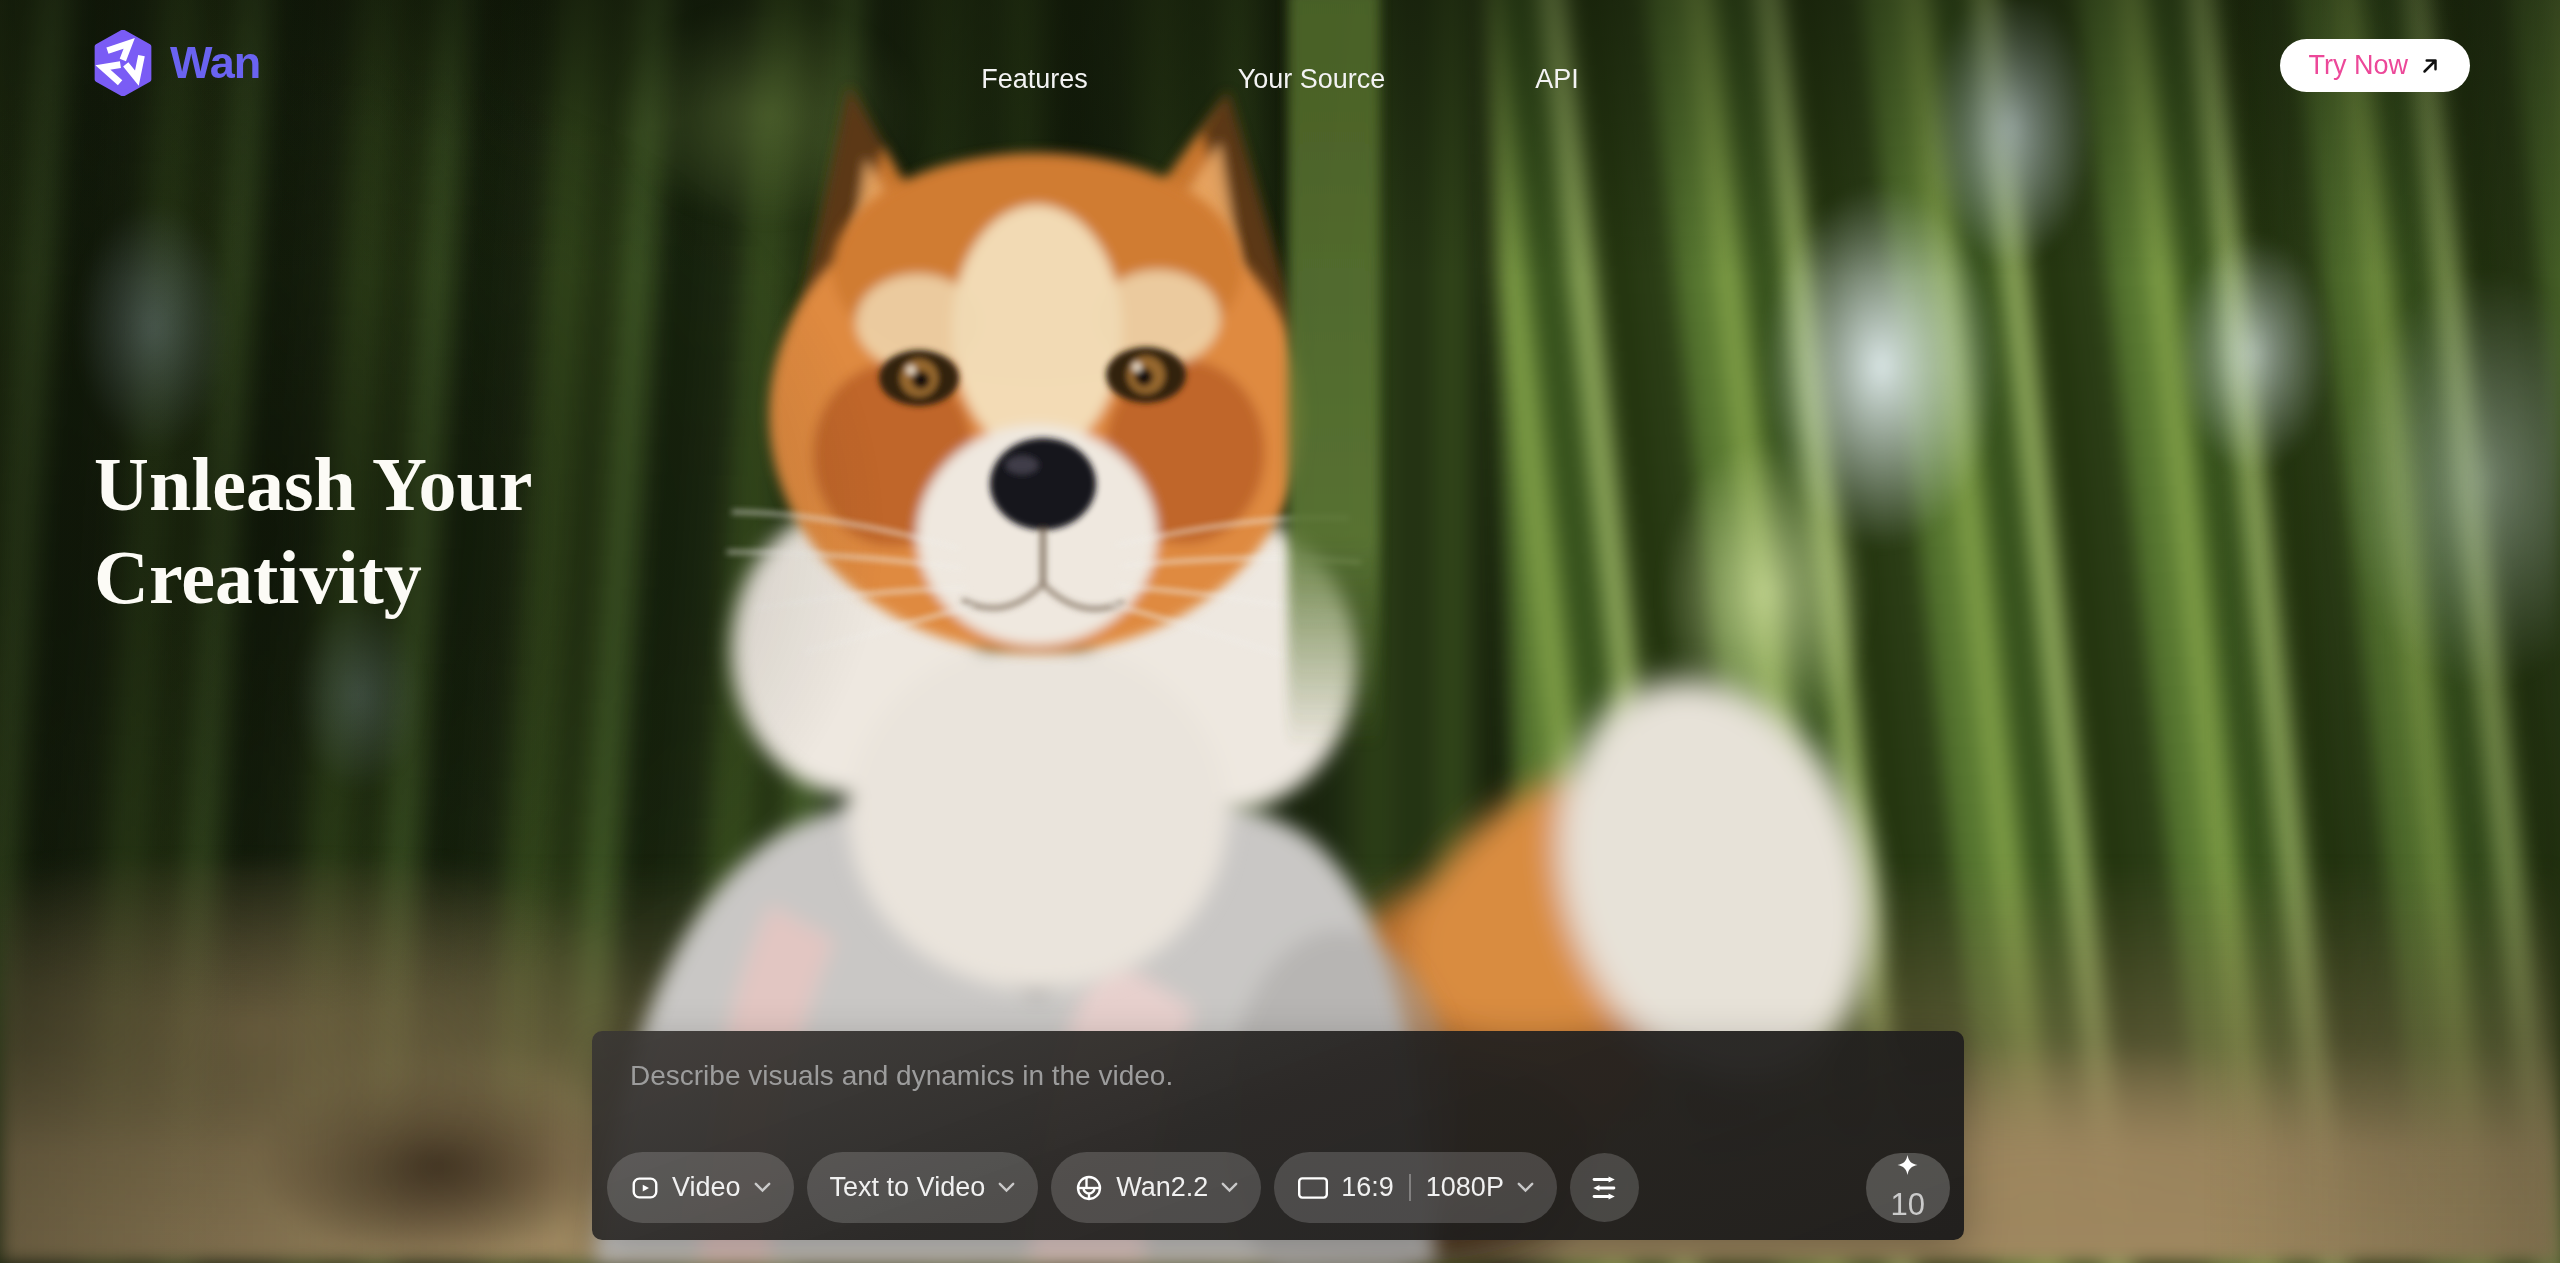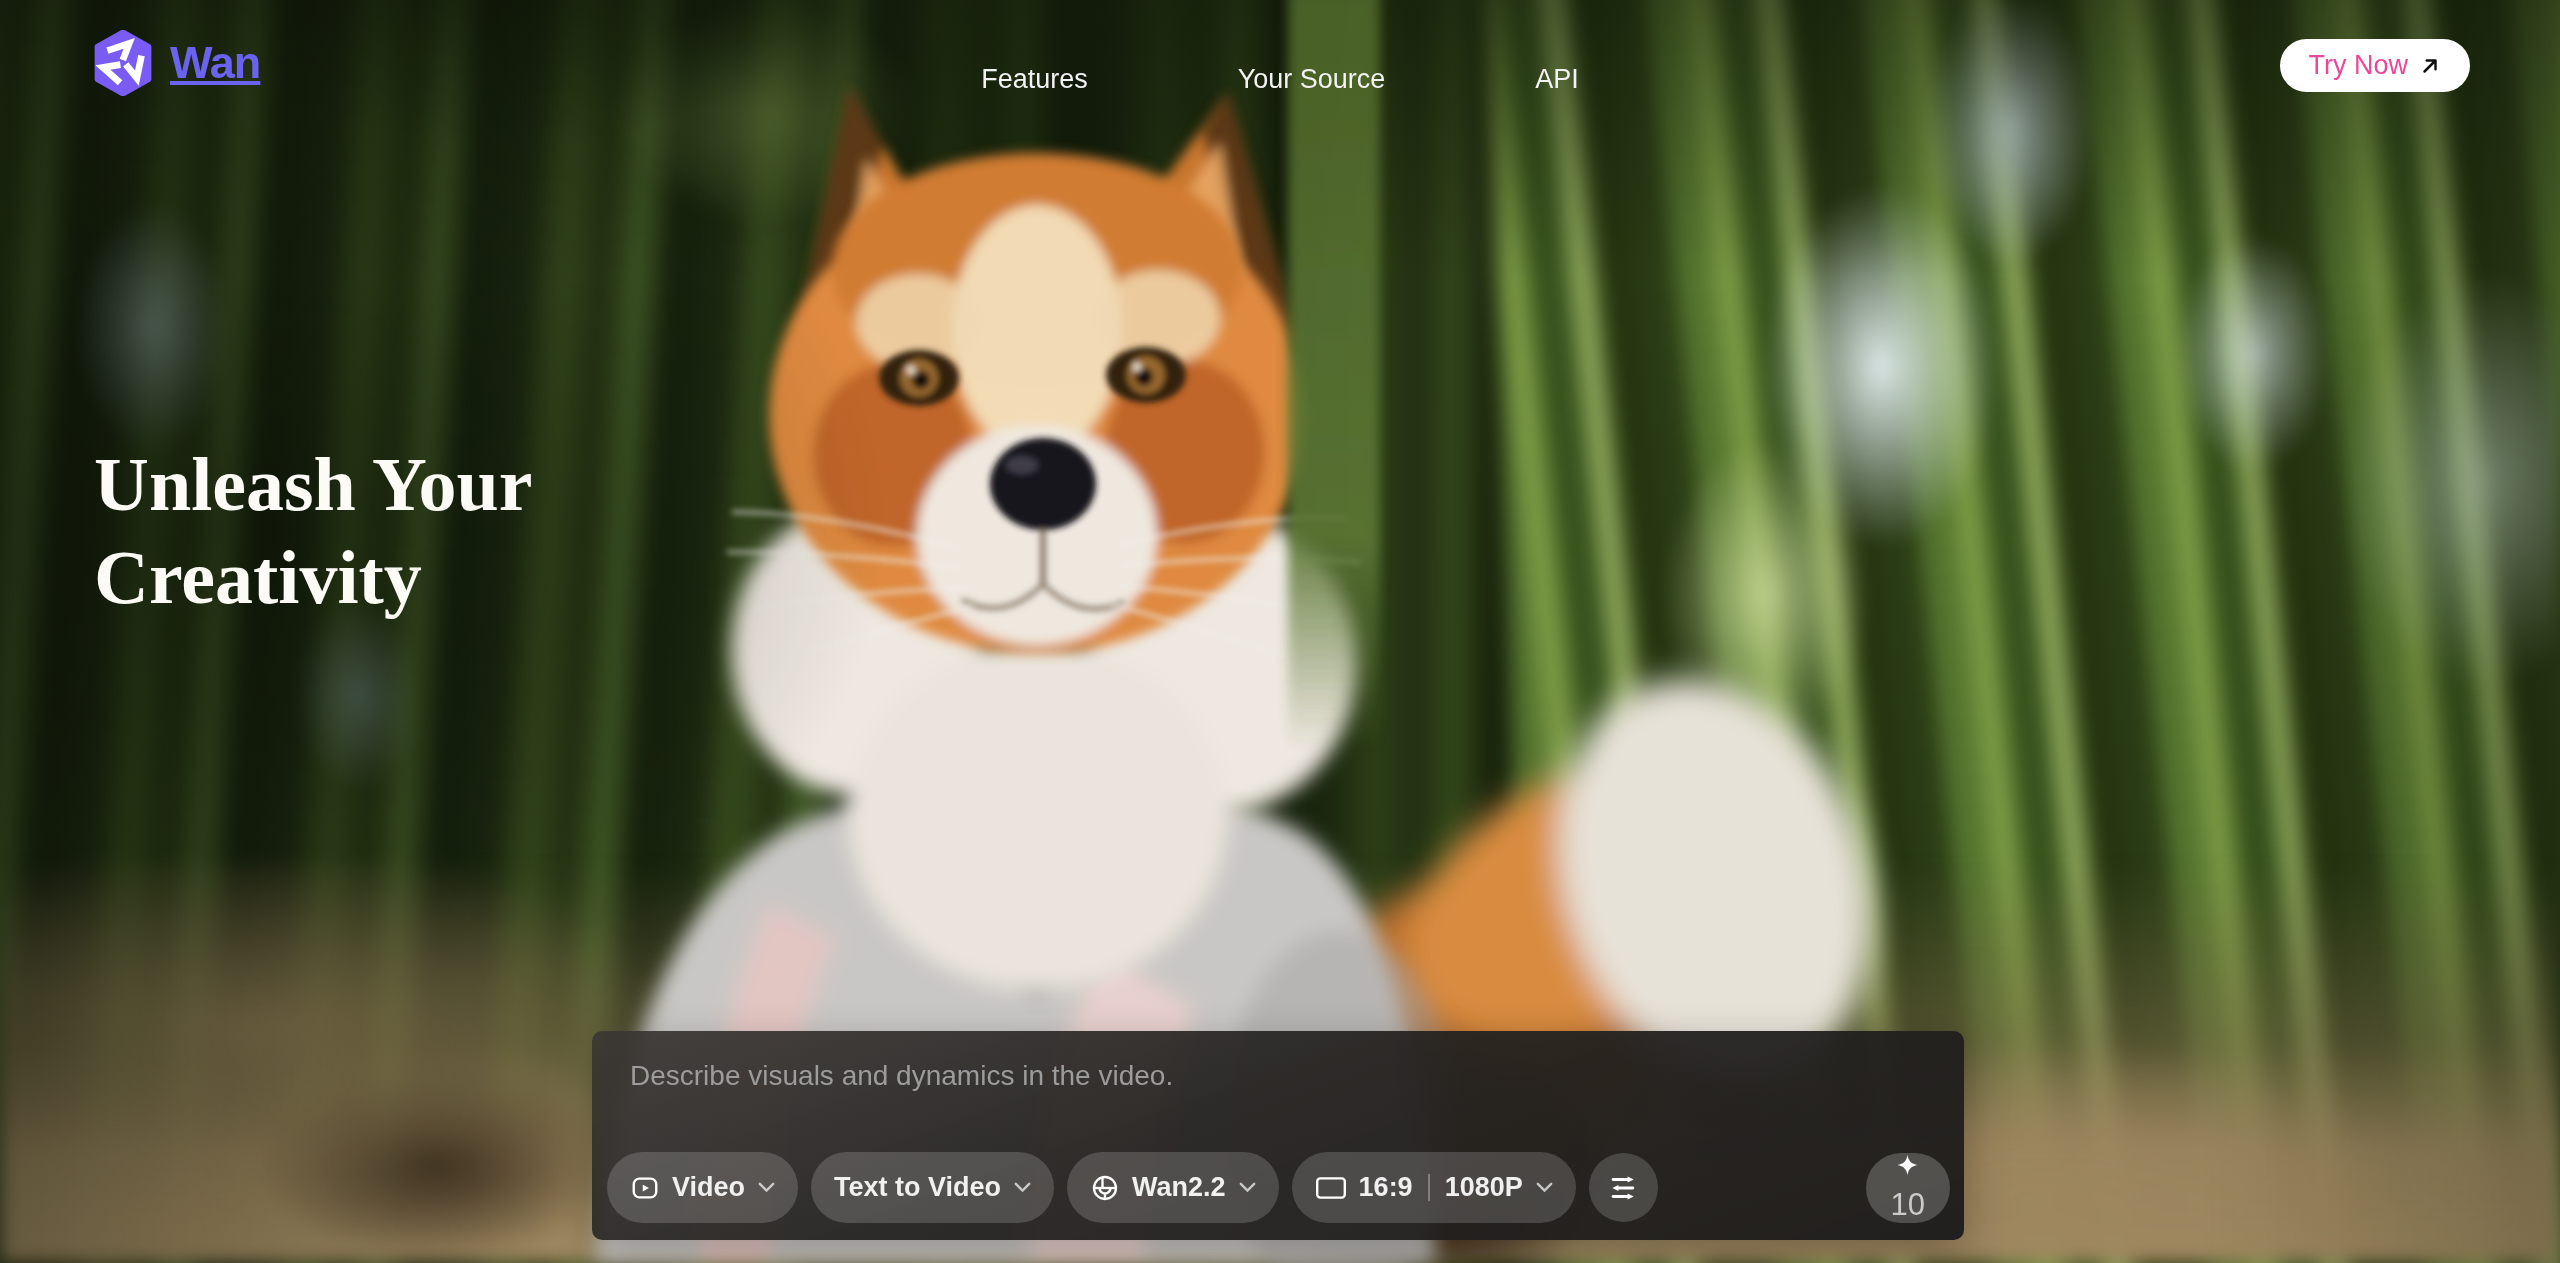--- a/index.html
+++ b/index.html
@@ -44,21 +44,21 @@
   .fox{position:absolute;inset:0;width:100%;height:100%;}
   .vignette{position:absolute;inset:0;background:
     radial-gradient(900px 700px at 10% 42%,rgba(8,12,4,.4),rgba(8,12,4,0) 70%),
     linear-gradient(90deg,rgba(10,14,6,.38),rgba(10,14,6,0) 22%),
     linear-gradient(270deg,rgba(16,22,10,.25),rgba(16,22,10,0) 14%);}
 
   
   header{position:absolute;top:0;left:0;right:0;height:130px;z-index:7;}
   .logo{position:absolute;left:90px;top:30px;display:flex;align-items:center;gap:14px;cursor:pointer;}
   .logo-badge{width:66px;height:66px;}
-  .logo-text{font-size:45px;font-weight:bold;color:#6a63f0;letter-spacing:-1px;text-decoration:underline;}
+  .logo-text{font-size:45px;font-weight:bold;color:#6a63f0;letter-spacing:-1px;}
   nav{position:absolute;left:50%;top:0;transform:translateX(-50%);height:130px;
     display:flex;align-items:center;gap:150px;margin-top:14px;}
   nav a{color:#f3f3f3;font-size:27px;text-decoration:none;white-space:nowrap;cursor:pointer;}
   .cta{position:absolute;right:90px;top:39px;height:53px;padding:0 29px;border-radius:27px;
     background:#ffffff;color:#ec4899;display:flex;align-items:center;gap:11px;font-size:27px;
     cursor:pointer;border:none;}
   .cta svg{width:22px;height:22px;}
 
   
   h1{position:absolute;left:94px;top:438px;margin:0;z-index:5;
@@ -70,21 +70,21 @@
   .prompt{position:absolute;left:592px;top:1031px;width:1372px;height:209px;border-radius:10px;z-index:8;
     background:linear-gradient(160deg,rgba(58,55,52,.93) 0%,rgba(36,34,32,.95) 45%,rgba(29,28,27,.96) 100%);
     box-shadow:0 14px 44px rgba(0,0,0,.28);}
   .prompt textarea{position:absolute;left:36px;top:26px;width:1260px;height:72px;
     background:transparent;border:none;outline:none;resize:none;
     font-size:28px;line-height:34px;color:#e9e9e9;font-family:"Liberation Sans",sans-serif;}
   .prompt textarea::placeholder{color:#9c9c9c;opacity:1;}
   .controls{position:absolute;left:15px;right:14px;bottom:17px;display:flex;align-items:center;gap:13px;}
   .pill{height:71px;border-radius:36px;background:rgba(255,255,255,.17);border:none;cursor:pointer;
     display:flex;align-items:center;gap:12px;padding:0 23px;font-size:27px;color:#f0f0f0;
-    font-family:"Liberation Sans",sans-serif;white-space:nowrap;font-weight:bold;}
+    font-family:"Liberation Sans",sans-serif;white-space:nowrap;}
   .pill .ic{width:30px;height:30px;flex:none;}
   .chev{width:17px;height:11px;margin-left:1px;flex:none;opacity:.9;}
   .vdiv{width:2px;height:27px;background:rgba(255,255,255,.3);margin:0 3px;flex:none;}
   .circle-btn{width:69px;height:69px;border-radius:50%;background:rgba(255,255,255,.17);border:none;
     display:flex;align-items:center;justify-content:center;cursor:pointer;flex:none;}
   .circle-btn svg{width:34px;height:34px;}
   .spacer{flex:1;}
   .credits{height:70px;border-radius:35px;background:rgba(255,255,255,.21);border:none;cursor:pointer;
     display:flex;align-items:center;gap:10px;padding:0 25px;flex-direction:column;}
   .credits svg{width:27px;height:27px;}

